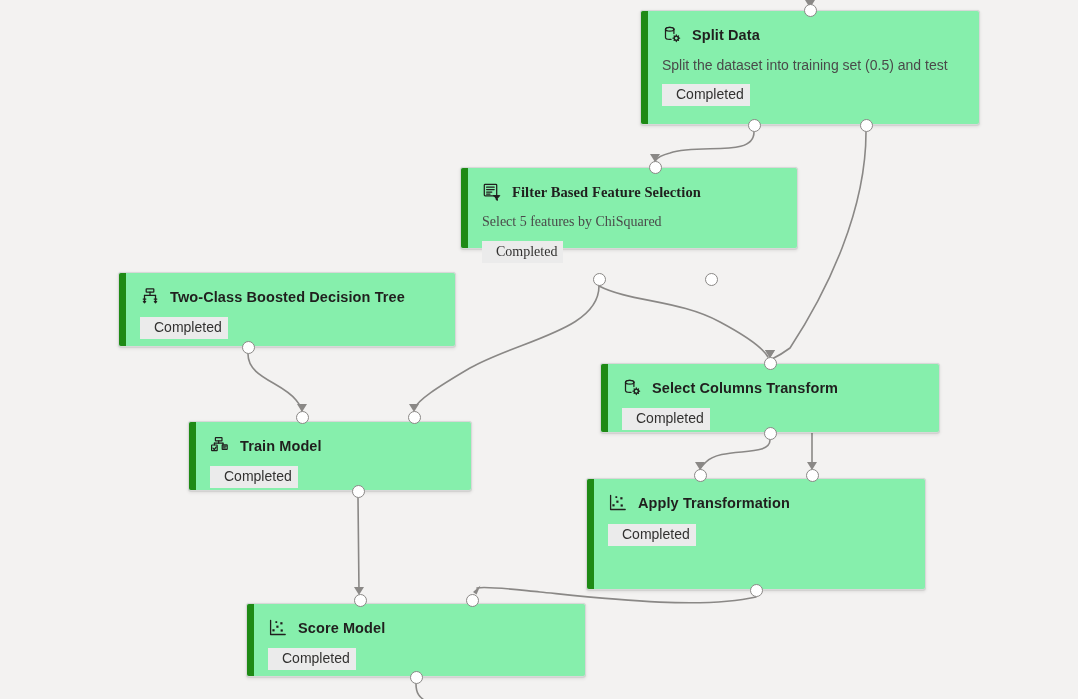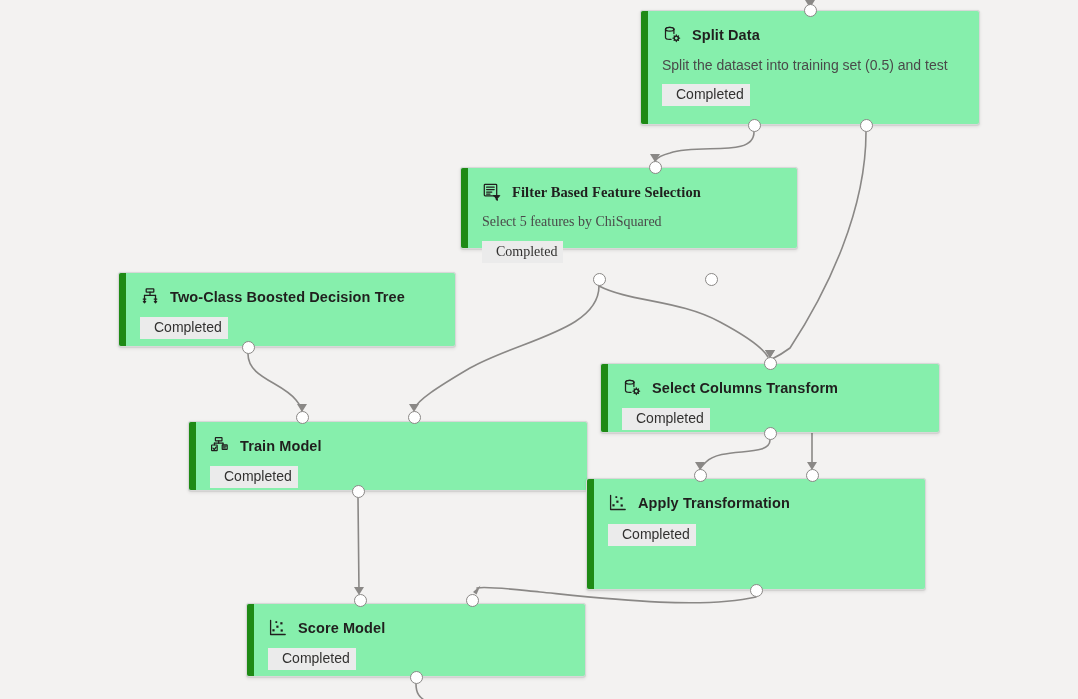--- a/index.html
+++ b/index.html
@@ -244,21 +244,21 @@
       <path d="M14.3 9.9v1.1M14.3 15.4v1.1M11 13.2h1.2M16.4 13.2h1.2
                M12.1 11l.8.8M15.7 14.6l.8.8M16.5 11l-.8.8M12.9 14.6l-.8.8"></path>
     </svg></span>
             <span class="node-title">Select Columns Transform</span>
           </div>
           <div class="node-status-row"><span class="status-badge" style="background: rgb(235, 235, 235);">Completed</span></div>
         </div>
       </div>
       <div class="port" style="left: 770px; top: 363px;"></div>
       <div class="port" style="left: 770px; top: 433px;"></div>
-      <div class="node compact" style="left: 188px; top: 421px; width: 400px; height: 70px;">
+      <div class="node compact" style="left: 188px; top: 421px; width: 284px; height: 70px;">
         <div class="accent" style="background: rgb(30, 138, 21);"></div>
         <div class="node-inner">
           <div class="node-head">
             <span class="node-icon">
     <svg viewBox="0 0 20 20" width="20" height="20" fill="none" stroke="#201f1e" stroke-width="1.2" stroke-linecap="round" stroke-linejoin="round">
       <rect x="5.4" y="1.6" width="6.6" height="3.2" rx="0.4"></rect>
       <path d="M8.7 4.8v2.4"></path>
       <path d="M4.4 7.2h8.6"></path>
       <path d="M4.4 7.2v1.6M13 7.2v1.6"></path>
       <rect x="1.6" y="9" width="5.6" height="5.6" rx="0.4"></rect>

